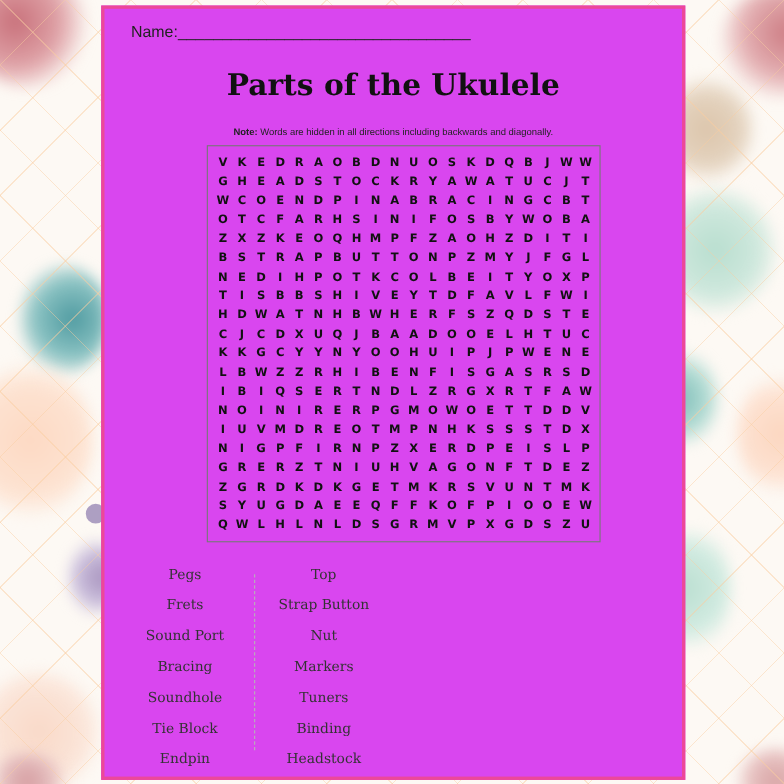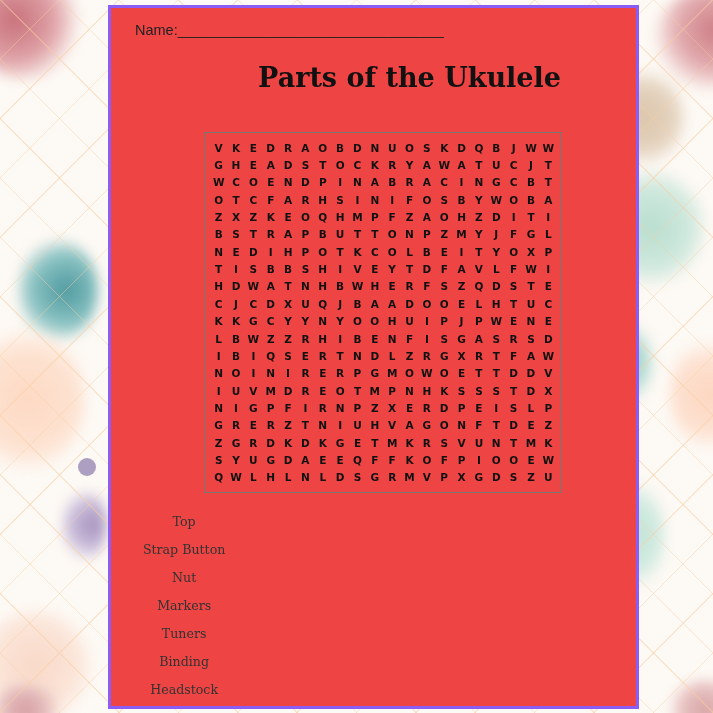--- a/index.html
+++ b/index.html
@@ -10,28 +10,28 @@
   }
   .bg { position:absolute; inset:0; overflow:hidden; }
   .blob { position:absolute; border-radius:50%; filter:blur(6px); }
   .lattice {
     position:absolute; inset:0;
     background-image:
       repeating-linear-gradient(45deg, rgba(250,205,160,0.45) 0 1px, transparent 1px 42px),
       repeating-linear-gradient(-45deg, rgba(250,205,160,0.45) 0 1px, transparent 1px 42px);
   }
   .page {
-    position:absolute; left:108px; top:5px; width:525px; height:698px;
-    background:#ef4444; border:3px solid #8b5cf6; box-sizing:content-box;
+    position:absolute; left:92px; top:5px; width:525px; height:698px;
+    background:#d946ef; border:3px solid #ec4899; box-sizing:content-box;
   }
   .hdr { position:absolute; top:14px; left:24px; font-size:14.5px; color:#222; white-space:pre; }
   .hdr.date { left:334px; }
   .title {
     position:absolute; top:54px; left:0; width:100%; text-align:center;
-    font-family:"DejaVu Serif", serif; font-weight:bold; font-size:27px; color:#111;padding-left:36px;
+    font-family:"DejaVu Serif", serif; font-weight:bold; font-size:27px; color:#111;
   }
   .note {
     position:absolute; top:107px; left:0; width:100%; text-align:center;
     font-size:8.6px; color:#222;
   }
   .note b { font-weight:bold; }
   .grid {
     position:absolute; left:93px; top:124px; width:358px; height:361px;
     border:1.5px solid #777; box-sizing:border-box;
     display:grid; grid-template-columns:repeat(20, 1fr); grid-template-rows:repeat(20,1fr);
@@ -74,20 +74,21 @@
   <div class="blob" style="left:-10px;top:685px;width:70px;height:50px;background:radial-gradient(circle, #d59ca0 0%, #e7c2c2 55%, rgba(240,220,220,0) 80%);"></div>
   <div class="blob" style="left:670px;top:680px;width:70px;height:60px;background:radial-gradient(circle, #d8a3a4 0%, #e9c6c5 55%, rgba(240,220,220,0) 80%);"></div>
   <div class="lattice"></div>
 </div>
 
 <div class="page">
   <div class="hdr">Name:_________________________________</div>
 
   <div class="title">Parts of the Ukulele</div>
 
+  <div class="note"><b>Note:</b><span> Words are hidden in all directions including backwards and diagonally.</span></div>
 
   <div class="grid" id="grid">
       <div class="cell">V</div>
       <div class="cell">K</div>
       <div class="cell">E</div>
       <div class="cell">D</div>
       <div class="cell">R</div>
       <div class="cell">A</div>
       <div class="cell">O</div>
       <div class="cell">B</div>
@@ -479,20 +480,29 @@
       <div class="cell">P</div>
       <div class="cell">X</div>
       <div class="cell">G</div>
       <div class="cell">D</div>
       <div class="cell">S</div>
       <div class="cell">Z</div>
       <div class="cell">U</div>
     </div>
 
   <div class="words" id="words">
+      <div class="col">
+        <div class="word">Pegs</div>
+        <div class="word">Frets</div>
+        <div class="word">Sound Port</div>
+        <div class="word">Bracing</div>
+        <div class="word">Soundhole</div>
+        <div class="word">Tie Block</div>
+        <div class="word">Endpin</div>
+      </div>
       <div class="col">
         <div class="word">Top</div>
         <div class="word">Strap Button</div>
         <div class="word">Nut</div>
         <div class="word">Markers</div>
         <div class="word">Tuners</div>
         <div class="word">Binding</div>
         <div class="word">Headstock</div>
       </div>
     </div>

